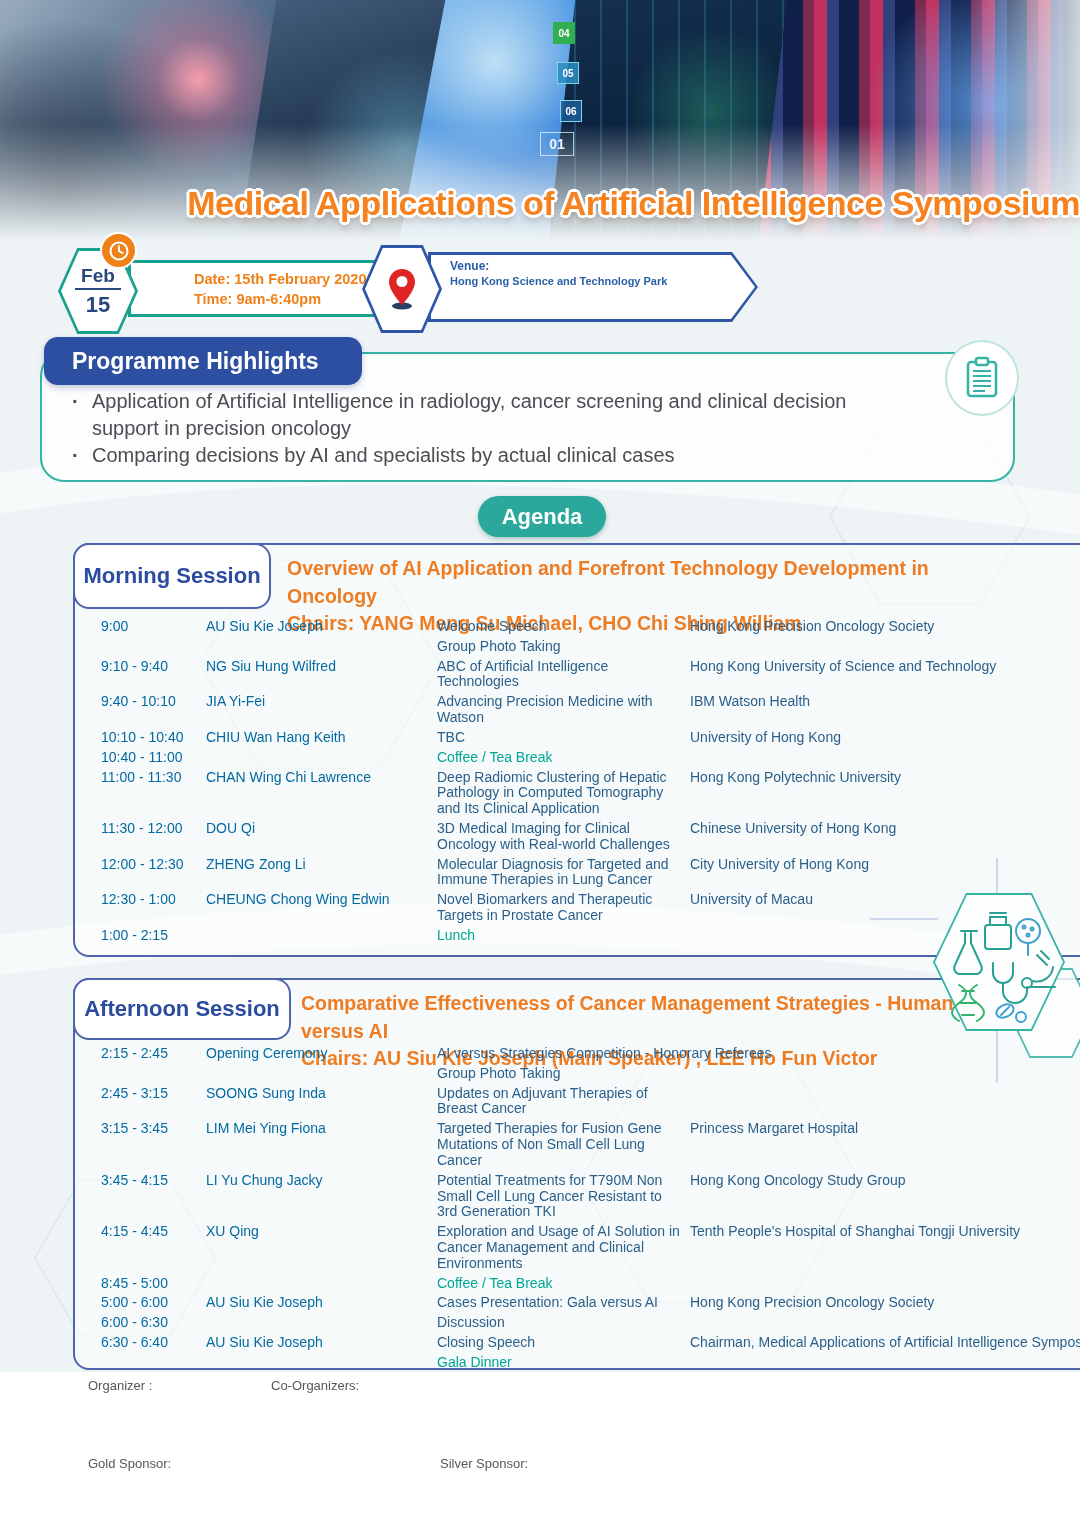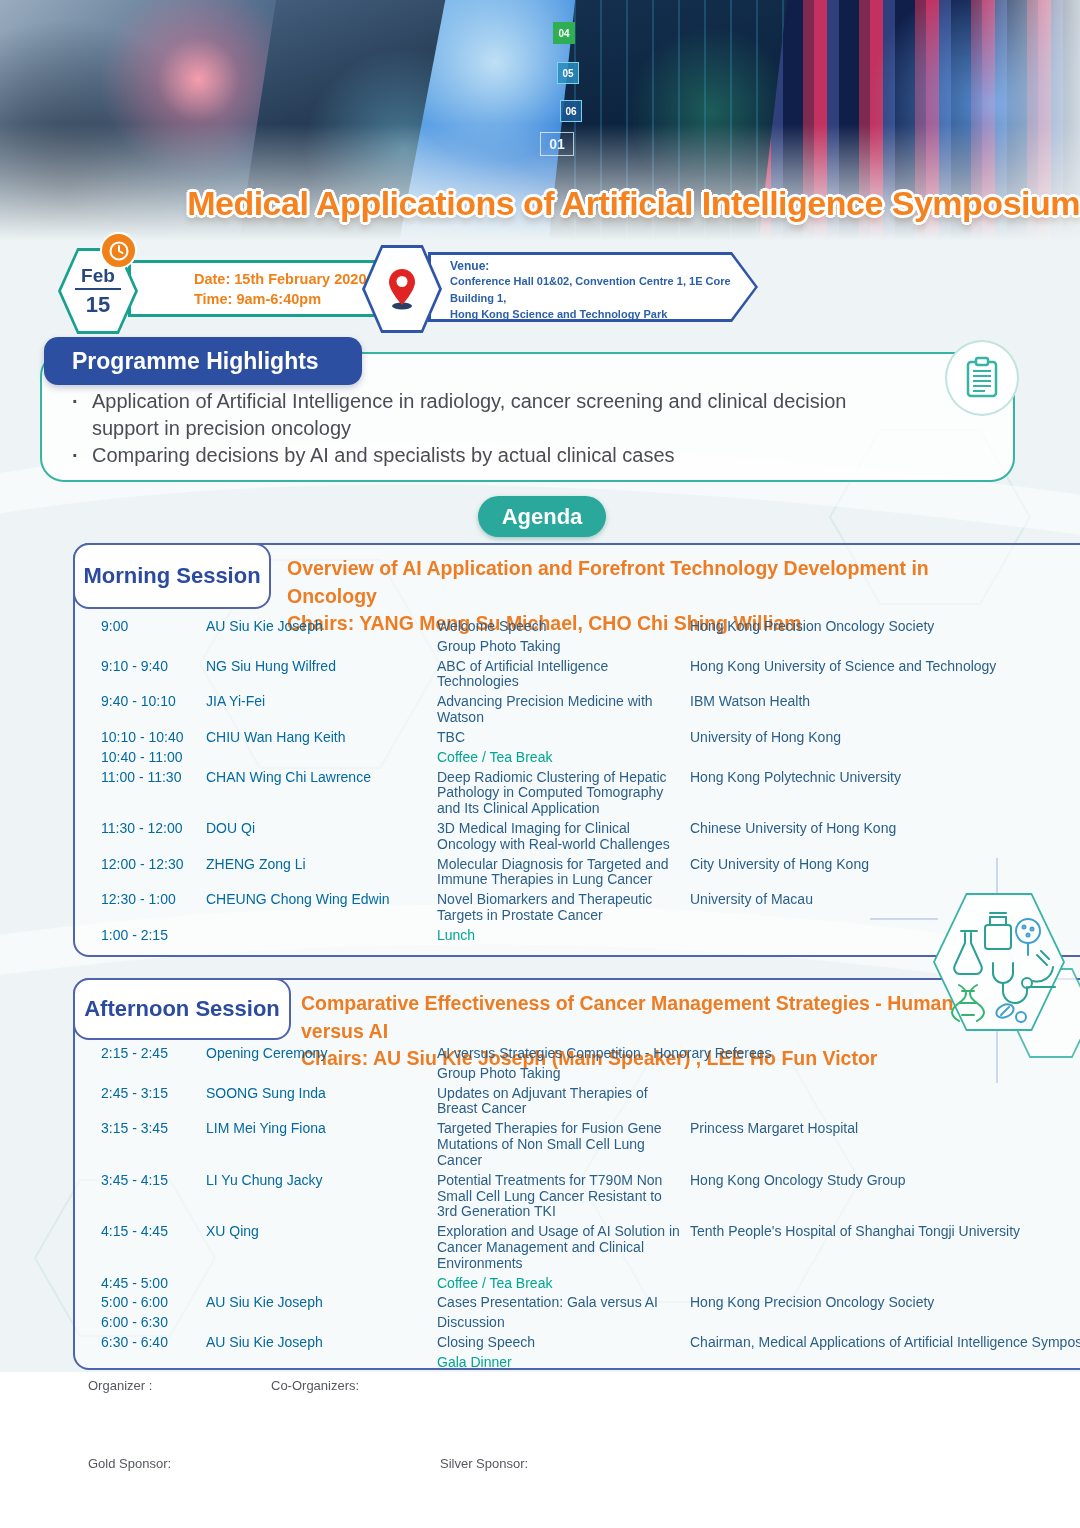--- a/index.html
+++ b/index.html
@@ -227,21 +227,20 @@
     <div class="clock">
       <svg width="22" height="22" viewBox="0 0 22 22">
           <circle cx="11" cy="11" r="8.5" fill="none" stroke="#fff" stroke-width="2"></circle>
           <path d="M11 6v5l3.5 2" fill="none" stroke="#fff" stroke-width="2" stroke-linecap="round"></path>
         </svg>
     </div>
     <div class="banner venue-banner">
       <div class="b-in"></div>
       <div class="txt">
         <div class="v1">Venue:</div>
-        <div class="v2">Conference Hall 01&amp;02, Convention Centre 1, 1E Core Building 1,</div>
         <div class="v2">Hong Kong Science and Technology Park</div>
       </div>
     </div>
     <div class="hexbadge venue-hex">
       <div class="hex-inner">
         <svg width="34" height="44" viewBox="0 0 34 44">
           <ellipse cx="17" cy="39" rx="10" ry="3.5" fill="#2a3f66"></ellipse>
           <path d="M17 2C9.8 2 4 7.8 4 15c0 9 13 23 13 23s13-14 13-23C30 7.8 24.2 2 17 2z" fill="#e02424"></path>
           <circle cx="17" cy="14.5" r="5.5" fill="#fff"></circle>
         </svg>
@@ -466,21 +465,21 @@
         </div>
 
         <div class="row">
           <div class="c time">4:15 - 4:45</div>
           <div class="c speaker">XU Qing</div>
           <div class="c topic">Exploration and Usage of AI Solution in Cancer Management and Clinical Environments</div>
           <div class="c org">Tenth People's Hospital of Shanghai Tongji University</div>
         </div>
 
         <div class="row break">
-          <div class="c time">4:45 - 5:00</div>
+          <div class="c time">8:45 - 5:00</div>
           <div class="c speaker"></div>
           <div class="c topic">Coffee / Tea Break</div>
           <div class="c org"></div>
         </div>
 
         <div class="row">
           <div class="c time">5:00 - 6:00</div>
           <div class="c speaker">AU Siu Kie Joseph</div>
           <div class="c topic">Cases Presentation: Gala versus AI</div>
           <div class="c org">Hong Kong Precision Oncology Society</div>

